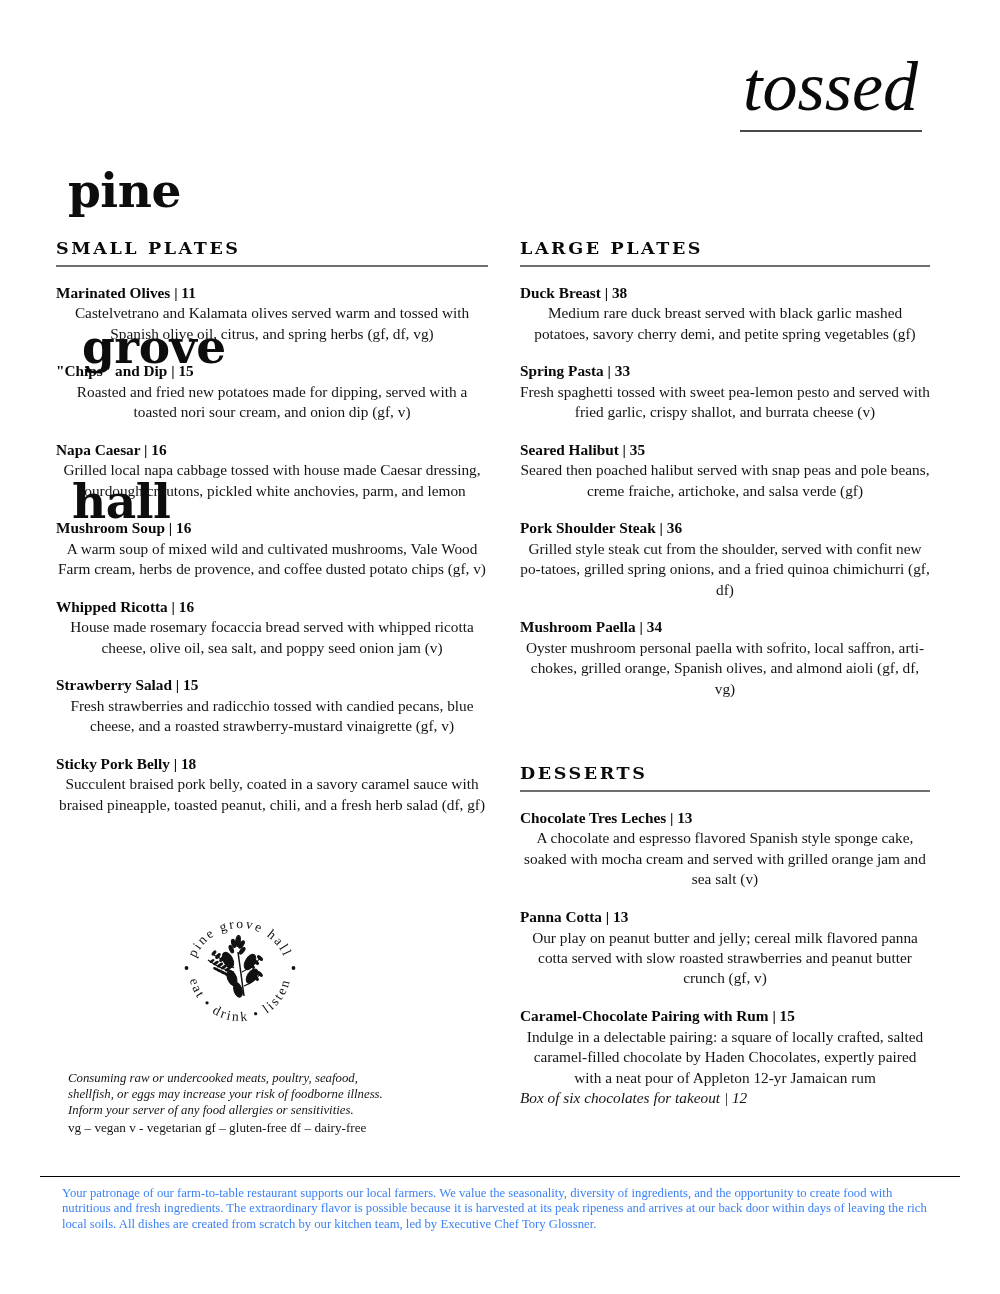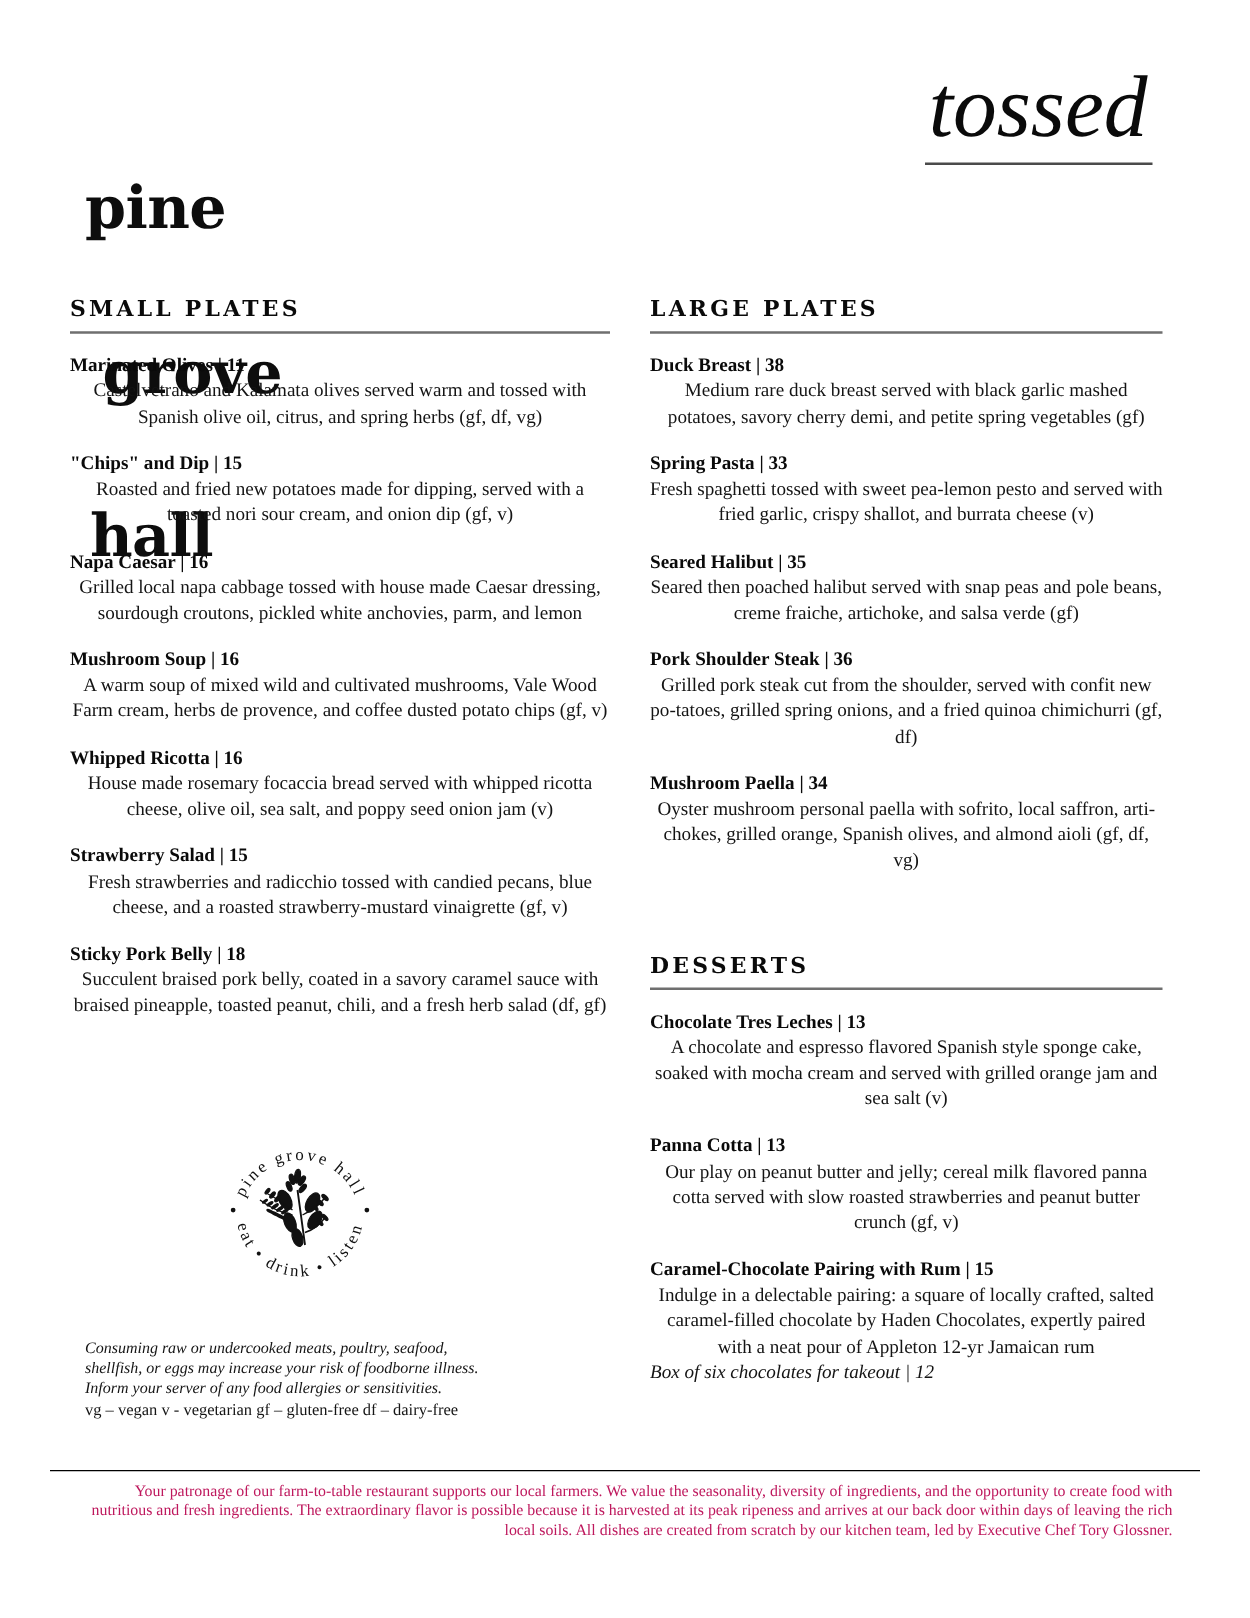--- a/index.html
+++ b/index.html
@@ -34,21 +34,21 @@
     left: 68px;
     top: 58px;
     font-family: "DejaVu Serif", "Liberation Serif", serif;
     font-weight: 700;
     font-size: 47px;
     line-height: 0.93;
     letter-spacing: -0.5px;
     color: #0d0d0d;
     white-space: pre;
   }
-  .logo-line { display: block; }
+  .logo-line { display: block; margin-top: 24px; }
   .logo-line.l2 { margin-left: 14px; }
   .logo-line.l3 { margin-left: 4px; }
 
   .dinner-wrap {
     position: absolute;
     right: 78px;
     top: 52px;
     text-align: center;
   }
   .dinner-word {
@@ -165,22 +165,22 @@
     background: #000000;
   }
   .footer {
     position: absolute;
     left: 62px;
     top: 1186px;
     width: 876px;
     font-family: "Liberation Serif", "DejaVu Serif", serif;
     font-size: 12.7px;
     line-height: 1.22;
-    color: #be185d;
-    text-align: right;
+    color: #3b82f6;
+    text-align: left;
   }
 </style>
 </head>
 <body>
 
 <div class="page">
 
   <div class="header">
     <div class="logo-wordmark">
       <span class="logo-line l1">pine</span>
@@ -253,21 +253,21 @@
         <div class="item-desc">Fresh spaghetti tossed with sweet pea-lemon pesto and served with fried garlic, crispy shallot, and burrata cheese (v)</div>
       </div>
 
       <div class="item">
         <div class="item-name"><span>Seared Halibut</span> <span class="item-price-sep">|</span> <span>35</span></div>
         <div class="item-desc">Seared then poached halibut served with snap peas and pole beans, creme fraiche, artichoke, and salsa verde (gf)</div>
       </div>
 
       <div class="item">
         <div class="item-name"><span>Pork Shoulder Steak</span> <span class="item-price-sep">|</span> <span>36</span></div>
-        <div class="item-desc">Grilled pork steak cut from the shoulder, served with confit new po-tatoes, grilled spring onions, and a fried quinoa chimichurri (gf, df)</div>
+        <div class="item-desc">Grilled style steak cut from the shoulder, served with confit new po-tatoes, grilled spring onions, and a fried quinoa chimichurri (gf, df)</div>
       </div>
 
       <div class="item">
         <div class="item-name"><span>Mushroom Paella</span> <span class="item-price-sep">|</span> <span>34</span></div>
         <div class="item-desc">Oyster mushroom personal paella with sofrito, local saffron, arti-chokes, grilled orange, Spanish olives, and almond aioli (gf, df, vg)</div>
       </div>
     </div>
 
     <div class="section desserts-block">
       <div class="section-title">DESSERTS</div>

